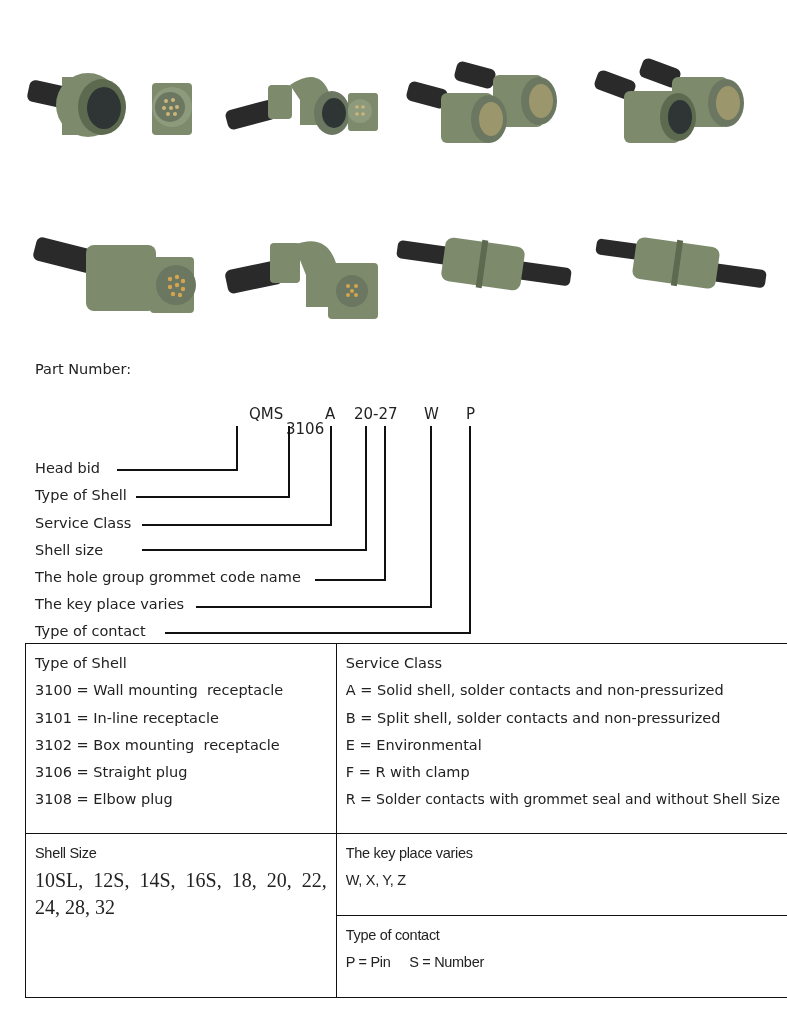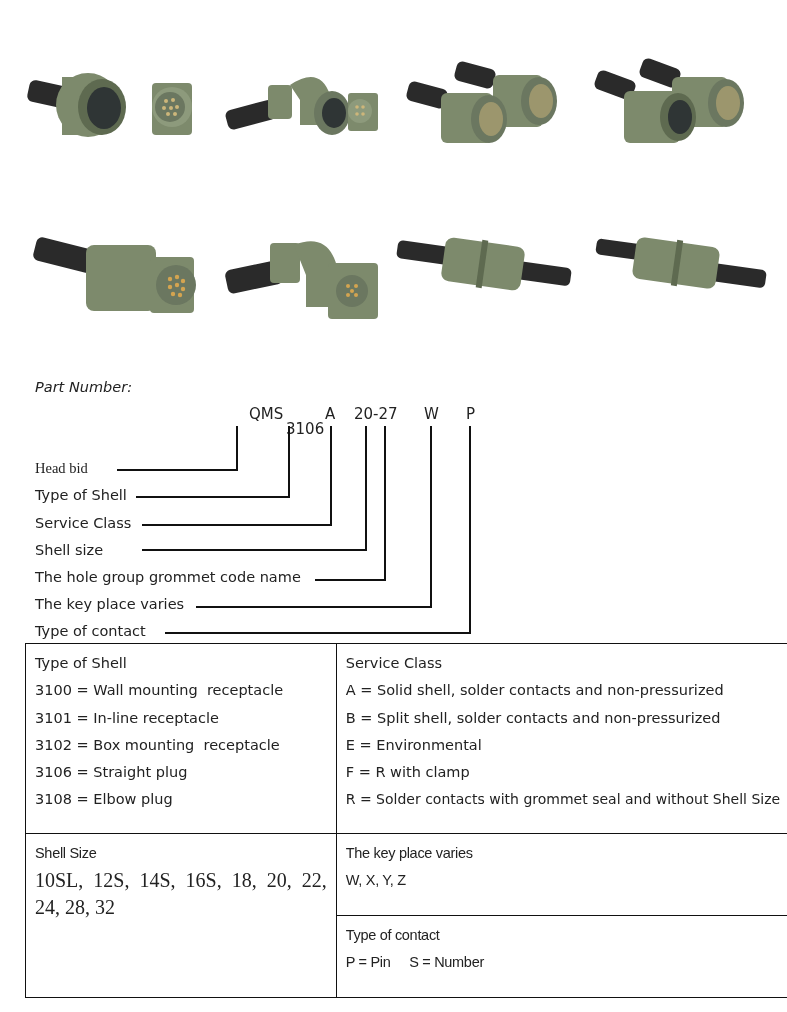--- a/index.html
+++ b/index.html
@@ -124,30 +124,30 @@
 </div>
 <div class="photo" style="left:590px;top:220px;">
   <svg viewBox="0 0 180 120">
     <rect x="6" y="22" width="56" height="16" rx="5" fill="#2a2a2a" transform="rotate(8 34 30)"></rect>
     <rect x="112" y="46" width="64" height="18" rx="5" fill="#2a2a2a" transform="rotate(8 144 55)"></rect>
     <rect x="44" y="22" width="84" height="42" rx="8" fill="#7d8a6c" transform="rotate(8 86 43)"></rect>
     <rect x="84" y="20" width="6" height="46" fill="#5e6a50" transform="rotate(8 87 43)"></rect>
   </svg>
 </div>
 
-<div class="txt" style="left:35px;top:378px;font-style:italic;">Part Number:</div>
+<div class="txt" style="left:35px;top:360px;">Part Number:</div>
 
 <div class="code" style="left:217px;top:405px;margin-left:32px;">QMS</div>
 <div class="code" style="left:286px;top:405px;margin-top:15px;">3106</div>
 <div class="code" style="left:325px;top:405px;">A</div>
 <div class="code" style="left:354px;top:405px;">20-27</div>
 <div class="code" style="left:424px;top:405px;">W</div>
 <div class="code" style="left:466px;top:405px;">P</div>
 
-<div class="txt" style="left:35px;top:459px;font-family:Liberation Serif, serif;">Head bid</div>
+<div class="txt" style="left:35px;top:459px;">Head bid</div>
 <div class="txt" style="left:35px;top:486px;">Type of Shell</div>
 <div class="txt" style="left:35px;top:514px;">Service Class</div>
 <div class="txt" style="left:35px;top:541px;">Shell size</div>
 <div class="txt" style="left:35px;top:568px;">The hole group grommet code name</div>
 <div class="txt" style="left:35px;top:595px;">The key place varies</div>
 <div class="txt" style="left:35px;top:622px;">Type of contact</div>
 
 <div>
   <div class="ln" style="left:236px;top:426px;width:1.5px;height:44px;"></div>
   <div class="ln" style="left:117px;top:469px;width:121px;height:1.5px;"></div>

